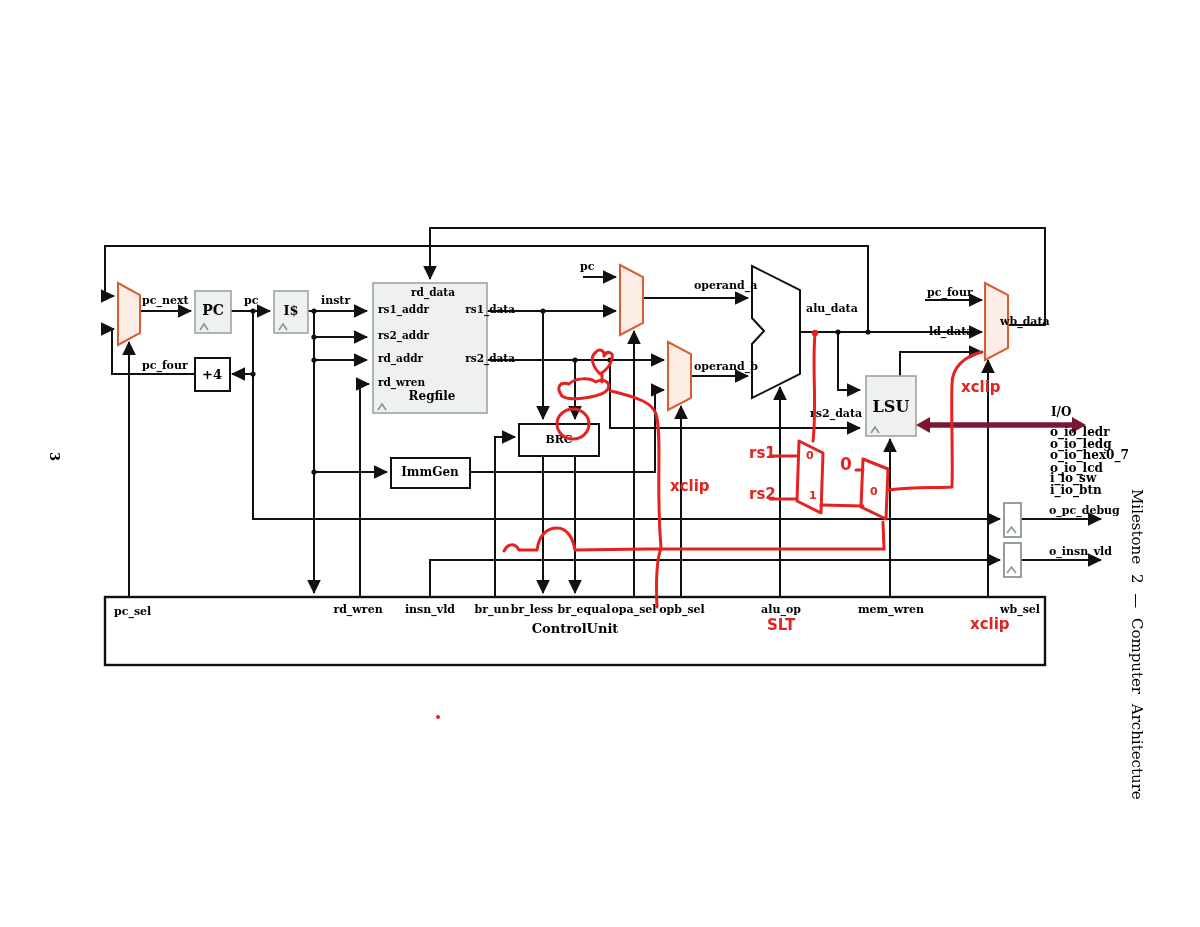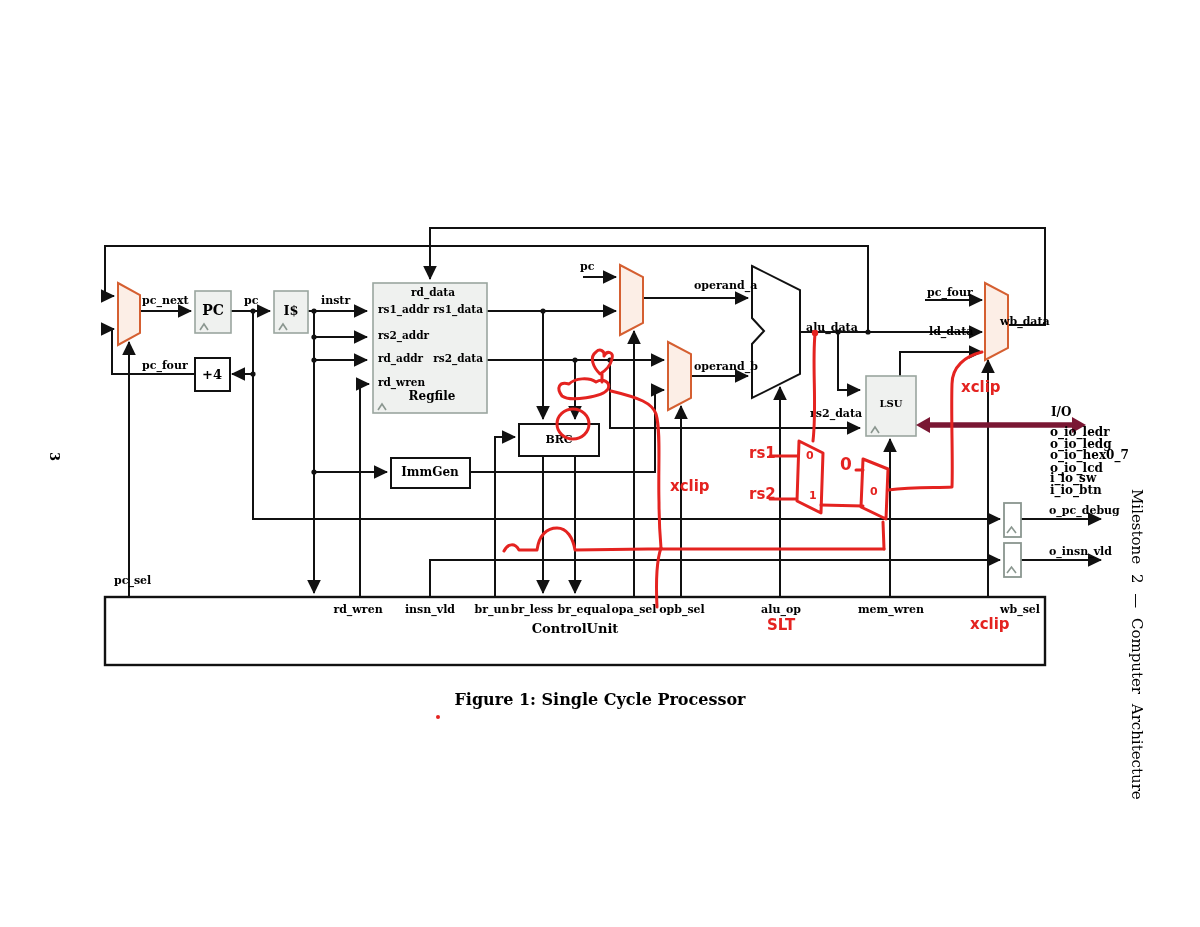--- a/index.html
+++ b/index.html
@@ -2,25 +2,25 @@
 <html><head>
 <meta charset="utf-8">
 <style>
   html,body{margin:0;padding:0;background:#fff;}
   #page{position:relative;width:1200px;height:927px;background:#ffffff;overflow:hidden;
         font-family:"DejaVu Serif","Liberation Serif",serif;}
   svg{position:absolute;left:0;top:0;}
   .lbl{position:absolute;font:bold 11px "DejaVu Serif","Liberation Serif",serif;color:#000;
        white-space:nowrap;line-height:1;}
   .c{transform:translateX(-50%);}
-  .ra{transform:translateX(-100%);}
+  .ra{transform:translateX(-100%);margin-left:32px;}
   .s10{font-size:12px;}
   .s105{font-size:10.5px;}
   .s12{font-size:12px;}
-  .s125{font-size:10px;}
+  .s125{font-size:16px;}
   .s13{font-size:13px;}
   .s14{font-size:14px;}
   .red{position:absolute;color:#e42320;font:bold 15px "DejaVu Sans","Liberation Sans",sans-serif;
        white-space:nowrap;line-height:1;}
   .red.s11{font-size:11px;}
   .red.s17{font-size:17px;}
   .caption{position:absolute;font:bold 16px "DejaVu Serif","Liberation Serif",serif;color:#000;}
   .sidehead{position:absolute;left:1146px;top:489px;transform-origin:0 0;transform:rotate(90deg);
             font:15px "DejaVu Serif","Liberation Serif",serif;color:#000;white-space:nowrap;word-spacing:5px;}
   .pagenum{position:absolute;left:50px;top:449px;transform:rotate(90deg);
@@ -149,21 +149,21 @@
     </g>
   </svg>
 
   <div class="lbl" style="left:142px;top:295px">pc_next</div>
   <div class="lbl" style="left:244px;top:295px">pc</div>
   <div class="lbl" style="left:321px;top:295px">instr</div>
   <div class="lbl" style="left:142px;top:360px">pc_four</div>
   <div class="lbl" style="left:580px;top:261px">pc</div>
   <div class="lbl" style="left:694px;top:280px">operand_a</div>
   <div class="lbl" style="left:694px;top:361px">operand_b</div>
-  <div class="lbl" style="left:806px;top:322px">alu_data</div>
+  <div class="lbl" style="left:806px;top:303px">alu_data</div>
   <div class="lbl" style="left:810px;top:408px">rs2_data</div>
   <div class="lbl" style="left:927px;top:287px">pc_four</div>
   <div class="lbl" style="left:929px;top:326px">ld_data</div>
   <div class="lbl" style="left:1000px;top:316px">wb_data</div>
 
   <div class="lbl c s14" style="left:213px;top:303px">PC</div>
   <div class="lbl c s13" style="left:291px;top:304px">I$</div>
   <div class="lbl c s13" style="left:212px;top:368px">+4</div>
   <div class="lbl c s12" style="left:430px;top:466px">ImmGen</div>
   <div class="lbl c" style="left:559px;top:434px">BRC</div>
@@ -172,21 +172,21 @@
 
   <div class="lbl c s105" style="left:433px;top:287px">rd_data</div>
   <div class="lbl s105" style="left:378px;top:304px">rs1_addr</div>
   <div class="lbl ra s105" style="left:483px;top:304px">rs1_data</div>
   <div class="lbl s105" style="left:378px;top:330px">rs2_addr</div>
   <div class="lbl s105" style="left:378px;top:353px">rd_addr</div>
   <div class="lbl ra s105" style="left:483px;top:353px">rs2_data</div>
   <div class="lbl s105" style="left:378px;top:377px">rd_wren</div>
   <div class="lbl c s12" style="left:432px;top:390px">Regfile</div>
 
-  <div class="lbl" style="left:114px;top:575px">pc_sel</div>
+  <div class="lbl" style="left:114px;top:606px">pc_sel</div>
   <div class="lbl c" style="left:358px;top:604px">rd_wren</div>
   <div class="lbl c" style="left:430px;top:604px">insn_vld</div>
   <div class="lbl c" style="left:492px;top:604px">br_un</div>
   <div class="lbl c" style="left:532px;top:604px">br_less</div>
   <div class="lbl c" style="left:584px;top:604px">br_equal</div>
   <div class="lbl c" style="left:634px;top:604px">opa_sel</div>
   <div class="lbl c" style="left:682px;top:604px">opb_sel</div>
   <div class="lbl c" style="left:781px;top:604px">alu_op</div>
   <div class="lbl c" style="left:891px;top:604px">mem_wren</div>
   <div class="lbl c" style="left:1020px;top:604px">wb_sel</div>
@@ -228,17 +228,16 @@
   <div class="red s17" style="left:840px;top:456px">0</div>
   <div class="red s11" style="left:806px;top:450px">0</div>
   <div class="red s11" style="left:809px;top:490px">1</div>
   <div class="red s11" style="left:870px;top:486px">0</div>
   <div class="red" style="left:670px;top:479px">xclip</div>
   <div class="red" style="left:961px;top:380px">xclip</div>
   <div class="red" style="left:970px;top:617px">xclip</div>
   <div class="red" style="left:767px;top:618px">SLT</div>
   <div class="reddot"></div>
 
-  <div class="caption c" style="left:600px;top:690px">Figure 1: Single Cycle Processor</div>
   <div class="sidehead">Milestone 2 — Computer Architecture</div>
   <div class="pagenum">3</div>
 
 </div>
 
 </body></html>

